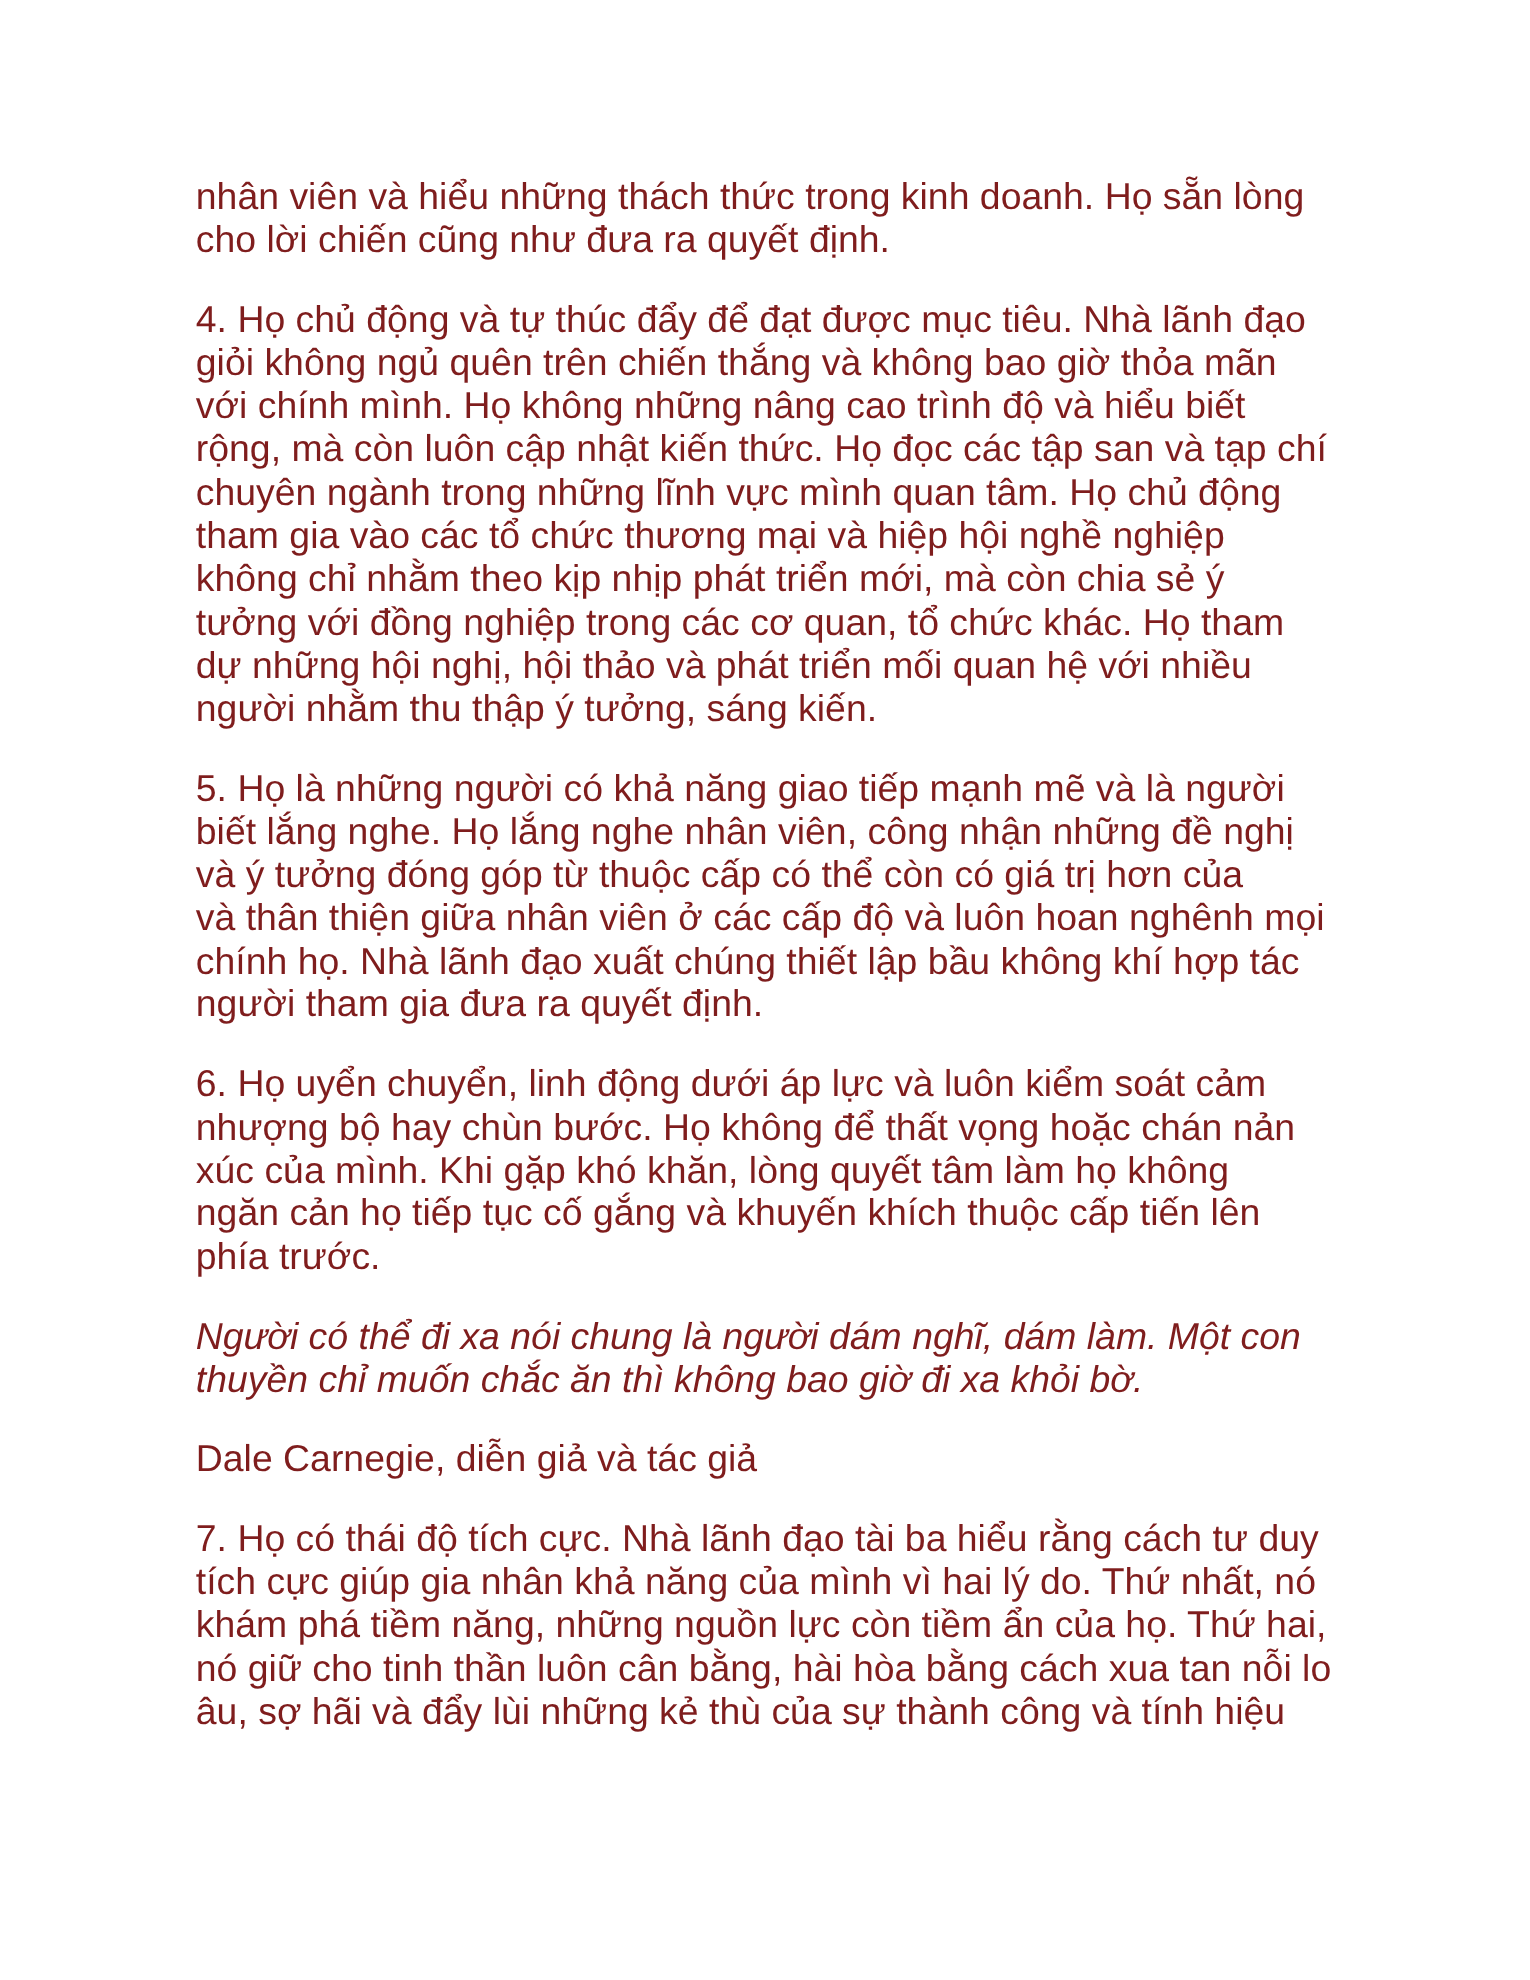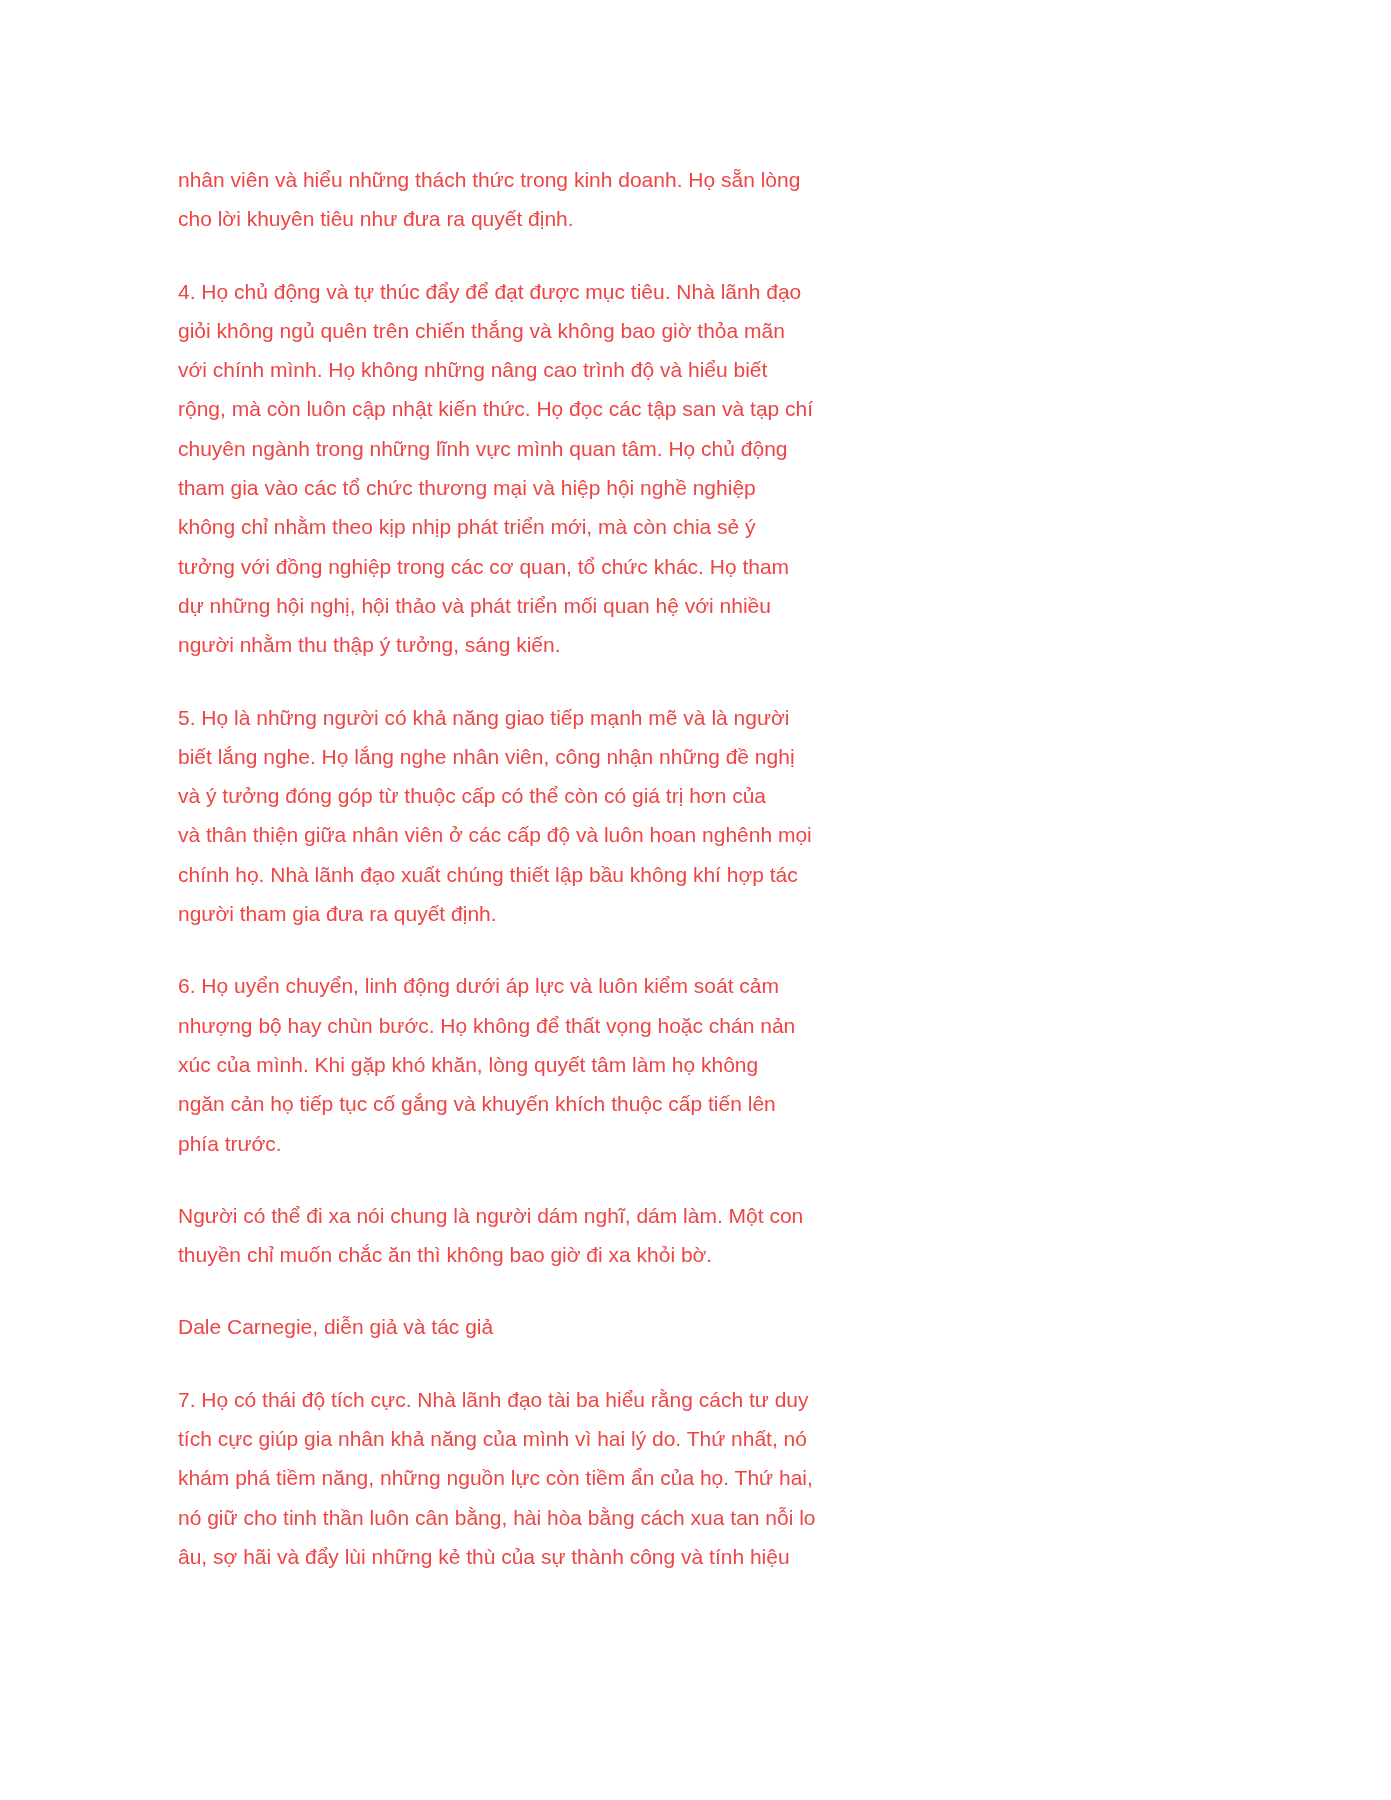--- a/index.html
+++ b/index.html
@@ -12,45 +12,46 @@
       height: 1800px;
       position: relative;
       overflow: hidden;
     }
     .page {
       position: absolute;
       left: 178px;
       top: 160px;
       width: 1060px;
       font-family: "Liberation Sans", sans-serif;
-      font-size: 21px;
+      font-size: 34px;
       line-height: 39.3px;
-      color: #ef4444;
+      color: #7f1d1d;
     }
     .page p {
       margin: 0 0 33px 0;
       white-space: nowrap;
     }
     .line {
       display: block;
     }
     .quote {
+      font-style: italic;
     }
     .author {
       font-weight: normal;
     }
   </style>
 </head>
 <body>
 
 <div class="page">
 
   <p>
     <span class="line">nhân viên và hiểu những thách thức trong kinh doanh. Họ sẵn lòng</span>
-    <span class="line">cho lời khuyên tiêu như đưa ra quyết định.</span>
+    <span class="line">cho lời chiến cũng như đưa ra quyết định.</span>
   </p>
 
   <p>
     <span class="line">4. Họ chủ động và tự thúc đẩy để đạt được mục tiêu. Nhà lãnh đạo</span>
     <span class="line">giỏi không ngủ quên trên chiến thắng và không bao giờ thỏa mãn</span>
     <span class="line">với chính mình. Họ không những nâng cao trình độ và hiểu biết</span>
     <span class="line">rộng, mà còn luôn cập nhật kiến thức. Họ đọc các tập san và tạp chí</span>
     <span class="line">chuyên ngành trong những lĩnh vực mình quan tâm. Họ chủ động</span>
     <span class="line">tham gia vào các tổ chức thương mại và hiệp hội nghề nghiệp</span>
     <span class="line">không chỉ nhằm theo kịp nhịp phát triển mới, mà còn chia sẻ ý</span>

